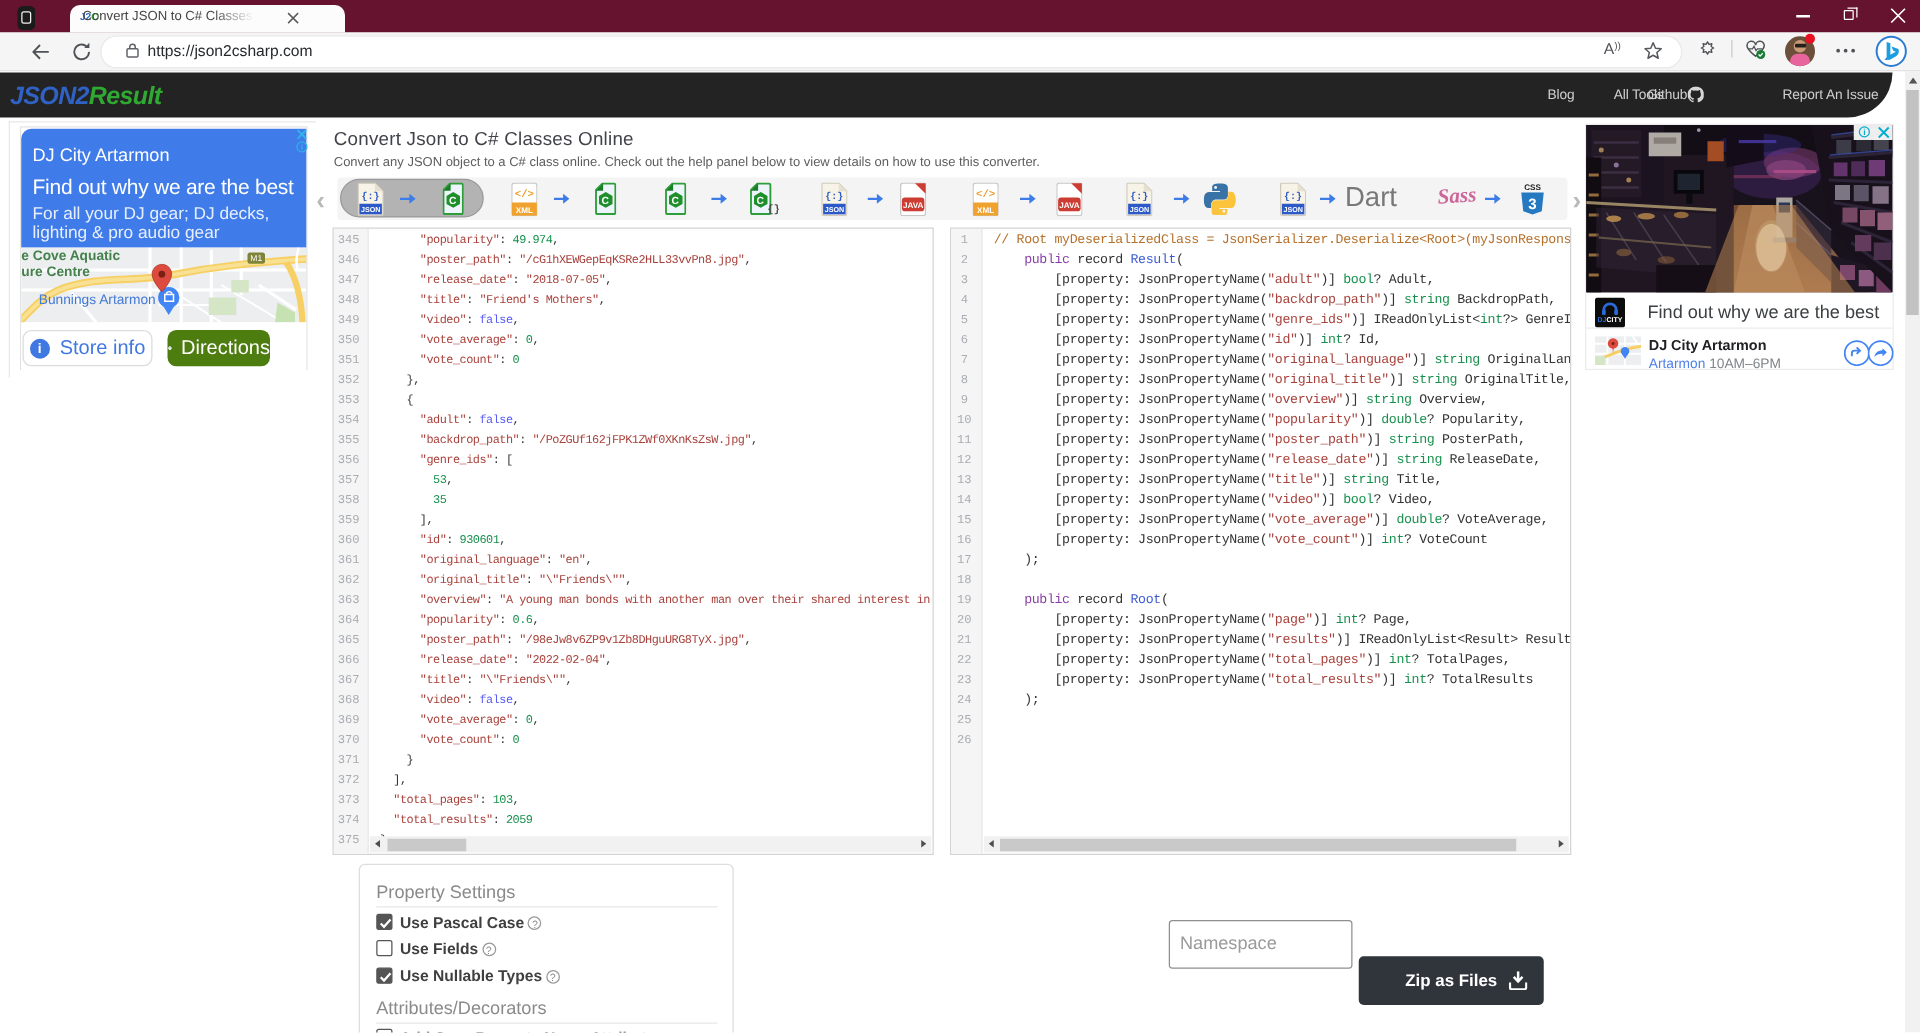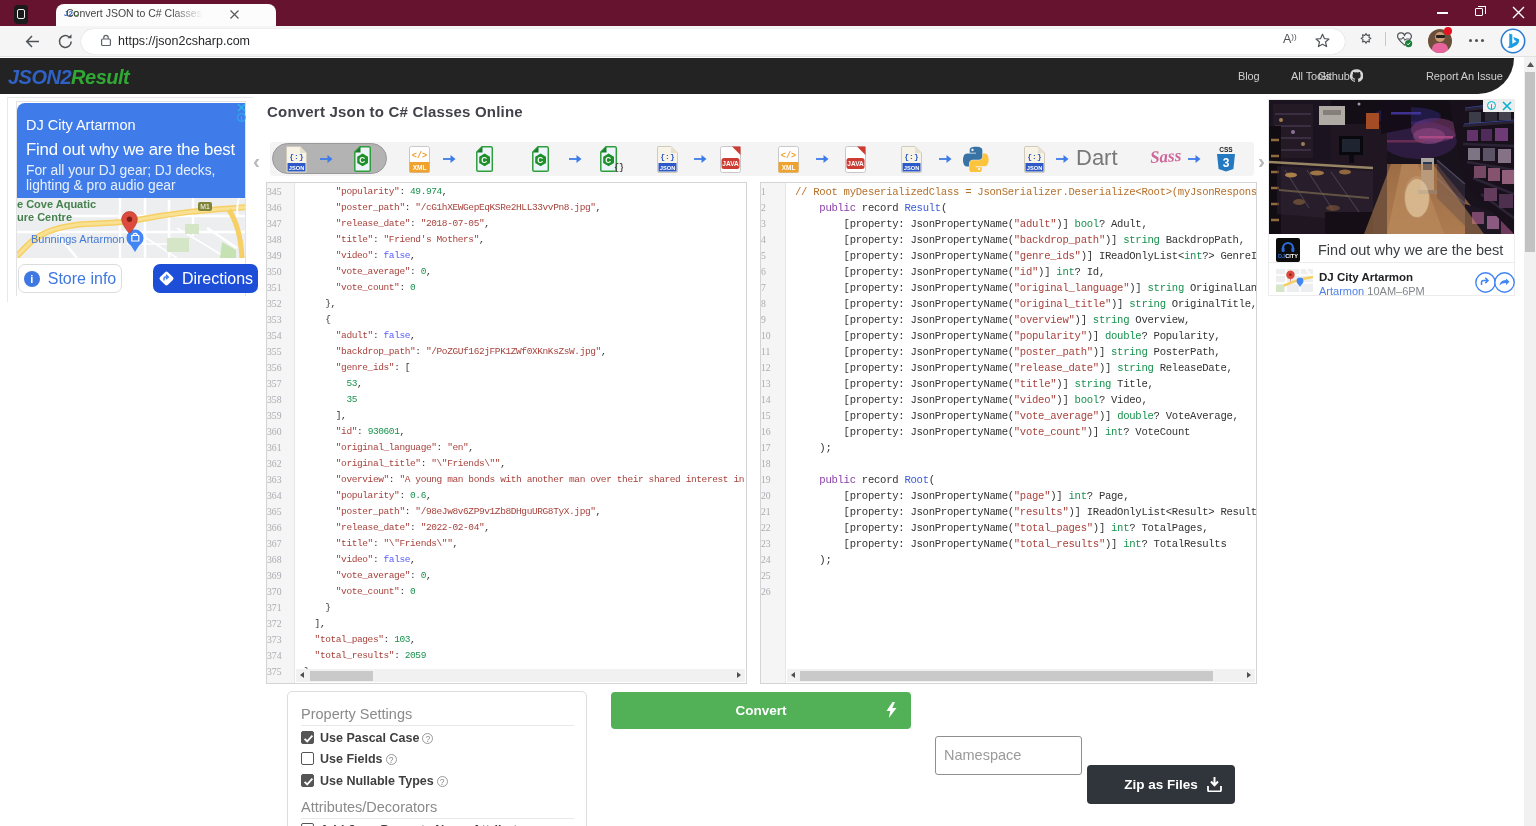--- a/index.html
+++ b/index.html
@@ -18,33 +18,33 @@
 .nav{top:70px;font-size:11px;color:#cfcfcf;letter-spacing:-.1px}
 
 #lad{left:16px;top:101px;width:230px;height:195px;background:#fff;border:1px solid #e3e3e3}
 #ladblue{left:0px;top:1px;width:228px;height:95px;background:#3f7ce9;border-radius:8px 0 0 0}
 #ladblue .t1{left:9px;top:14px;font-size:14.5px;color:#fff}
 #ladblue .t2{left:9px;top:37px;font-size:16.8px;color:#fff;white-space:nowrap;letter-spacing:-.2px}
 #ladblue .t3{left:9px;top:60px;font-size:13.8px;line-height:15.4px;color:rgba(255,255,255,.88)}
 #ladbtns{left:0;top:156px;width:228px;height:38px;background:#fff}
 .gbtn{top:6px;height:29px;border-radius:7px;font-size:16px;font-weight:500;display:flex;align-items:center;justify-content:center}
 #storeinfo{left:1px;width:104px;border:1px solid #dadce0;color:#3f78e0;background:#fff}
-#directions{left:136px;width:105px;background:#1d4ed8;color:#fff}
-
-#h1{left:267px;top:103px;font-size:15px;font-weight:bold;color:#42434a;letter-spacing:.2px}
+#directions{left:117px;width:82px;background:#4d7c0f;color:#fff}
+
+#h1{left:267px;top:103px;font-size:15px;font-weight:normal;color:#42434a;letter-spacing:.2px}
 #sub{left:267px;top:125px;font-size:10.4px;color:#5d5d5d}
 
 #strip{left:270px;top:142px;width:984px;height:34px;background:#f4f4f4;border-radius:3px}
 #selpill{left:2px;top:1px;width:115px;height:31px;background:#b3b3b3;border:1px solid #999;border-radius:16px}
 .ic{position:absolute;top:4px}
 .chev{position:absolute;font-size:21px;color:#b9b9b9;font-weight:bold}
 
 .ed{background:#fff;border:1px solid #d4d4d4}
 .gutter{position:absolute;top:0;bottom:0;background:#f5f5f5;border-right:1px solid #e7e7e7}
-.gnum{font-family:Liberation Serif, serif;color:#a9acb2;text-align:left;white-space:pre}
+.gnum{font-family:Liberation Mono, monospace;color:#a9acb2;text-align:center;white-space:pre}
 pre.code{font-family:"Liberation Mono",monospace;white-space:pre;position:absolute}
 .r{color:#a8423c}.g{color:#18914e}.bv{color:#585cf6}.cm{color:#b5712c}.pu{color:#8a3fa8}.bl{color:#3b5bd6}.ty{color:#18914e}
 .hsb{position:absolute;height:13px;background:#f1f1f1;bottom:1px}
 .hthumb{position:absolute;top:1.5px;height:10px;background:#c9c9c9}
 .sarr{position:absolute;width:0;height:0;top:3px}
 
 #card{left:287px;top:691px;width:300px;height:200px;background:#fff;border:1px solid #ddd;border-radius:5px}
 #card h3{font-weight:normal;font-size:14.5px;color:#8a8a8a}
 .crow{position:absolute;left:13px;font-size:12.5px;font-weight:bold;color:#3f3f3f}
 .cbx{display:inline-block;width:13px;height:13px;vertical-align:-2px;margin-right:6px}
@@ -170,20 +170,21 @@
  <div class="abs" id="ladbtns">
   <div class="abs gbtn" id="storeinfo"><span style="display:inline-block;width:16px;height:16px;border-radius:50%;background:#3f78e0;color:#fff;font-size:11px;line-height:16px;text-align:center;font-weight:bold;margin-right:8px">i</span>Store info</div>
   <div class="abs gbtn" id="directions"><svg width="17" height="17" viewBox="0 0 17 17" style="margin-right:7px">
             <rect x="3" y="3" width="11" height="11" rx="2" transform="rotate(45 8.5 8.5)" fill="#fff"></rect>
             <path d="M6 10.5 v-2 a1.5 1.5 0 0 1 1.5-1.5 h2.5 m-2 -2.2 l2.3 2.2 -2.3 2.2" stroke="#4080ee" stroke-width="1.4" fill="none"></path>
           </svg>Directions</div>
  </div>
 </div>
 
 <div class="abs" id="h1">Convert Json to C# Classes Online</div>
+<div class="abs" id="sub">Convert any JSON object to a C# class online. Check out the help panel below to view details on how to use this converter.</div>
 <div class="abs" id="strip">
       <div class="abs" id="selpill"></div>
       <div class="ic" style="left:16px">
         <svg width="21" height="27" viewBox="0 0 21 27">
           <path d="M1 .5 h13 l6.5 6.5 V25 a1.5 1.5 0 0 1 -1.5 1.5 H2 A1.5 1.5 0 0 1 .5 25 V2 A1.5 1.5 0 0 1 1 .5z" fill="#f7f3e6" stroke="#cfcabb"></path>
           <path d="M14 .5 l6.5 6.5 h-6.5z" fill="#e6e0cf"></path>
           <text x="10.5" y="13" font-size="8" font-weight="bold" fill="#2d59c8" text-anchor="middle" font-family="Liberation Mono">{:}</text>
           <rect x="1.5" y="17" width="18" height="8.5" fill="#2d59c8"></rect>
           <text x="10.5" y="23.5" font-size="5.7" font-weight="bold" fill="#fff" text-anchor="middle" font-family="Liberation Sans">JSON</text>
         </svg>
@@ -469,23 +470,20 @@
           </svg></span>Use Pascal Case<span class="qm">?</span></div>
  <div class="crow" style="top:60px"><span class="cbx" style="background:#fff;border:1.4px solid #555;border-radius:2px"></span>Use Fields<span class="qm">?</span></div>
  <div class="crow" style="top:81.5px"><span class="cbx" style="background:#555;border:1px solid #555;border-radius:2px"><svg width="13" height="13" viewBox="0 0 13 13">
             <path d="M2.6 6.8 l2.6 2.6 L10.4 3.6" stroke="#fff" stroke-width="1.8" fill="none"></path>
           </svg></span>Use Nullable Types<span class="qm">?</span></div>
  <h3 class="abs" style="left:13px;top:107px">Attributes/Decorators</h3>
  <div class="abs" style="left:13px;top:126px;width:273px;height:1px;background:#e8e8e8"></div>
  <div class="crow" style="top:131px"><span class="cbx" style="background:#fff;border:1.4px solid #555;border-radius:2px"></span>Add Json Property Name Attributes</div>
 </div>
 
-<div class="abs bbtn" style="left:611px;top:692px;width:300px;height:37px;background:#52b157">Convert<svg width="11" height="16" viewBox="0 0 11 16" style="position:absolute;right:14px;top:10px">
-        <path d="M6.5 0 L0.5 9 h3.8 L2.8 16 L10.5 6 H6.2 L9 0z" fill="#fff"></path>
-      </svg></div>
 <div class="abs" style="left:935px;top:736px;width:147px;height:39px;border:1px solid #8f8f8f;border-radius:3px;background:#fff;font-size:14.5px;color:#9a9a9a;line-height:37px;padding-left:8px">Namespace</div>
 <div class="abs bbtn" style="left:1087px;top:765px;width:148px;height:39px;background:#30353b">Zip as Files<svg width="15" height="15" viewBox="0 0 15 15" style="position:absolute;right:13px;top:12px">
         <path d="M7.5 0 v7 M4 4.5 l3.5 3.7 L11 4.5" stroke="#fff" stroke-width="2" fill="none"></path>
         <path d="M1 9 v4 a1.5 1.5 0 0 0 1.5 1.5 h10 A1.5 1.5 0 0 0 14 13 V9" stroke="#fff" stroke-width="1.8" fill="none"></path>
       </svg></div>
 
 <div class="abs" id="rad">
  <svg width="245" height="134" viewBox="0 0 245 134">
 <defs>
 <linearGradient id="flr" x1="0" y1="0" x2="0" y2="1">

